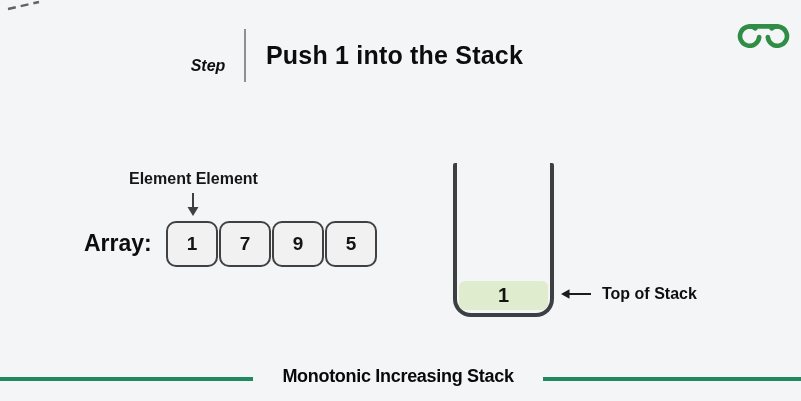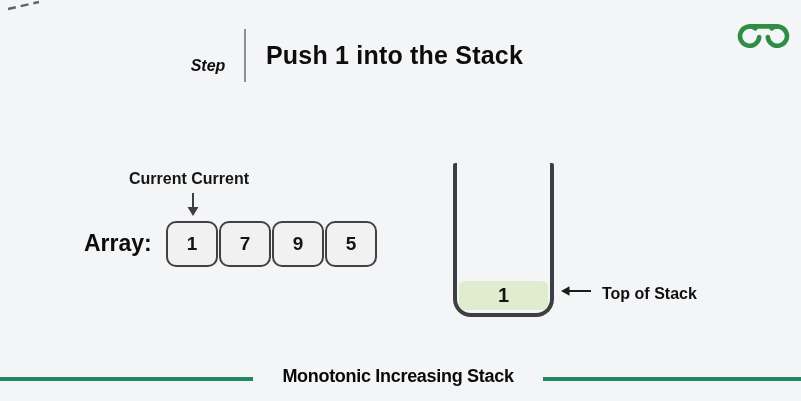--- a/index.html
+++ b/index.html
@@ -61,21 +61,21 @@
     border-radius:2px 2px 18px 18px;
   }
   .stack-item {
     position:absolute; left:2px; right:2px; bottom:3px; height:29px;
     background:#dfeccd; border-radius:6px;
     display:flex; align-items:center; justify-content:center;
     font-size:20px; font-weight:700; color:#141414;
   }
   .top-of-stack {
     position:absolute; left:561px; top:285px;
-    display:flex; align-items:flex-start; gap:10px;
+    display:flex; align-items:center; gap:10px;
   }
   .top-of-stack-label {
     font-size:16px; font-weight:700; color:#0f0f0f; white-space:nowrap;
   }
 
   
   .footer-line-left  { position:absolute; left:0px;   top:377px; width:253px; height:4px; background:#1f8a60; }
   .footer-line-right { position:absolute; left:543px; top:377px; width:258px; height:4px; background:#1f8a60; }
   .footer-title {
     position:absolute; left:253px; top:366px; width:290px;
@@ -98,21 +98,21 @@
 
   <svg class="logo" width="57" height="29" viewBox="0 0 57 29">
     <g stroke="#2f8d46" stroke-width="4.6" fill="none" stroke-linecap="round">
       <path d="M20.3 9.4 A9.6 9.6 0 1 0 24.2 18.0"></path>
       <line x1="14.8" y1="7.4" x2="27.6" y2="7.4"></line>
       <path d="M36.7 9.4 A9.6 9.6 0 1 1 32.8 18.0"></path>
       <line x1="42.2" y1="7.4" x2="29.4" y2="7.4"></line>
     </g>
   </svg>
 
-  <div class="current-element-label">Current Current</div>
+  <div class="current-element-label">Element Element</div>
   <svg class="down-arrow" width="14" height="25" viewBox="0 0 14 25">
     <line x1="7" y1="1" x2="7" y2="16" stroke="#3f3f3f" stroke-width="2"></line>
     <polygon points="1.5,15 12.5,15 7,24" fill="#3f3f3f"></polygon>
   </svg>
   <div class="array-label">Array:</div>
   <div class="array-cells">
     <div class="array-cell">1</div>
     <div class="array-cell">7</div>
     <div class="array-cell">9</div>
     <div class="array-cell">5</div>

